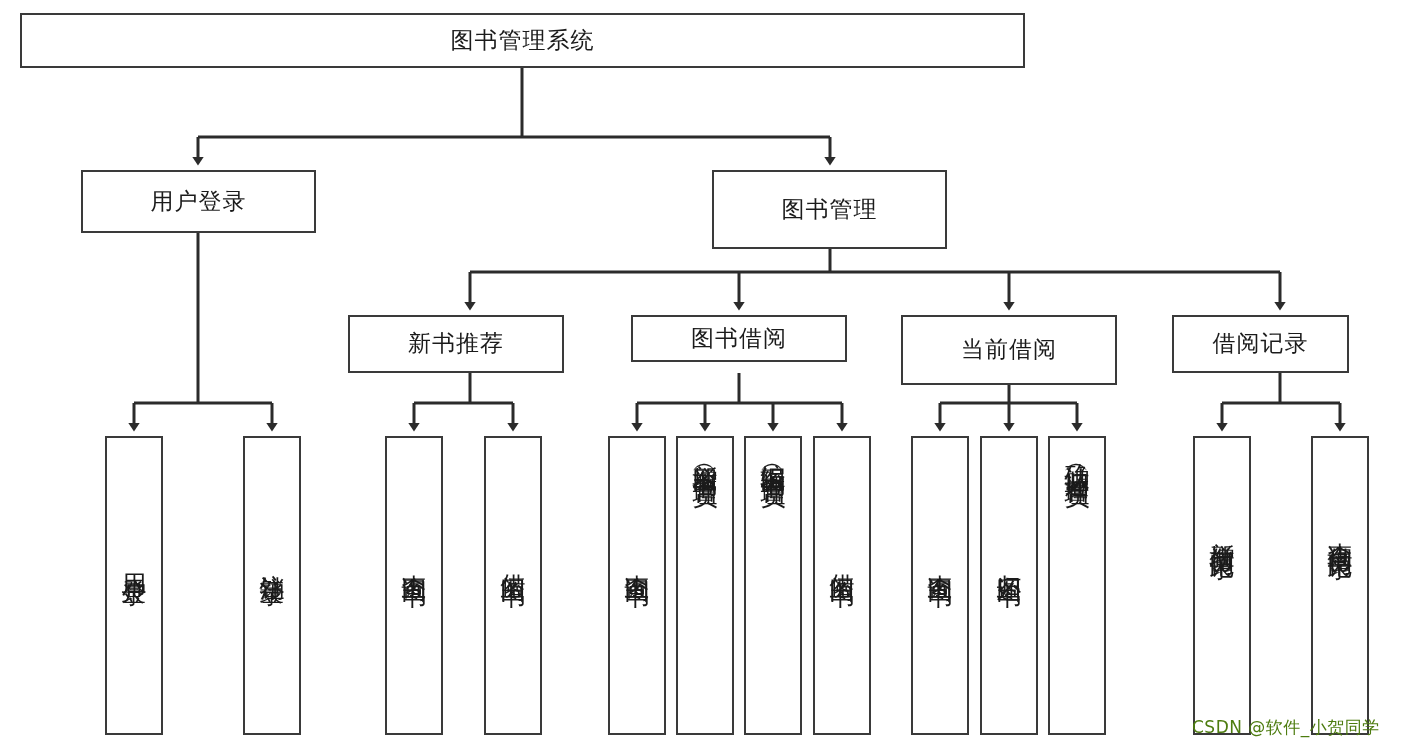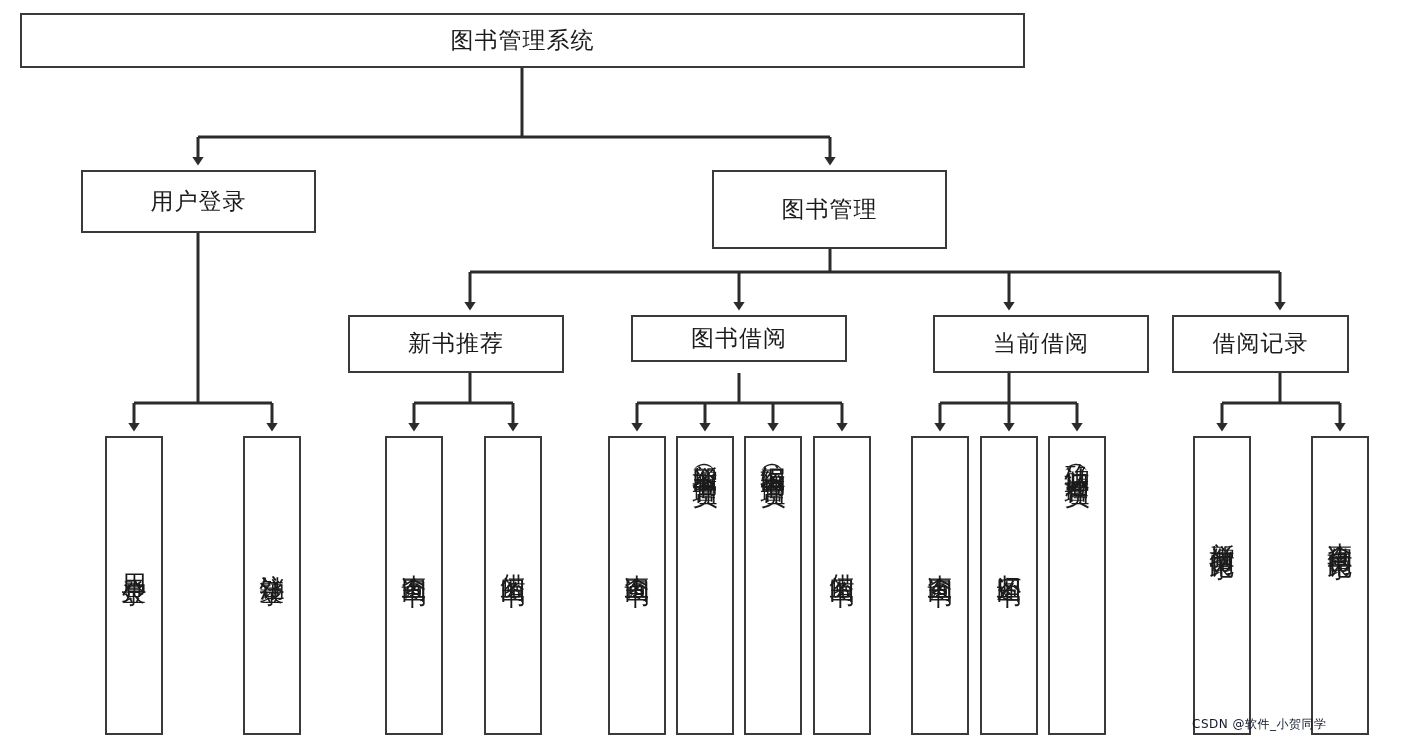--- a/index.html
+++ b/index.html
@@ -65,22 +65,22 @@
     white-space: nowrap;
   }
   .node.vert.mid .label {
     margin-top: 78px;
   }
   .node.vert.low .label {
     margin-top: 110px;
   }
   .watermark {
     position: absolute;
-    color: #0f172a;
-    font-size: 12px;
+    color: #4d7c0f;
+    font-size: 17px;
     letter-spacing: 0.5px;
     white-space: nowrap;
     z-index: 5;
   }
 </style>
 </head>
 <body>
 
 <div id="canvas">
 
@@ -147,21 +147,21 @@
   </div>
 
   <div class="node horiz" style="left:348px; top:315px; width:216px; height:58px;">
     <span class="label">新书推荐</span>
   </div>
 
   <div class="node horiz" style="left:631px; top:315px; width:216px; height:47px;">
     <span class="label">图书借阅</span>
   </div>
 
-  <div class="node horiz" style="left:901px; top:315px; width:216px; height:58px;margin-left:32px;">
+  <div class="node horiz" style="left:901px; top:315px; width:216px; height:70px;">
     <span class="label">当前借阅</span>
   </div>
 
   <div class="node horiz" style="left:1172px; top:315px; width:177px; height:58px;">
     <span class="label">借阅记录</span>
   </div>
 
   <div class="node vert low" style="left:105px; top:436px; width:58px; height:299px;">
     <span class="label">用户登录</span>
   </div>

